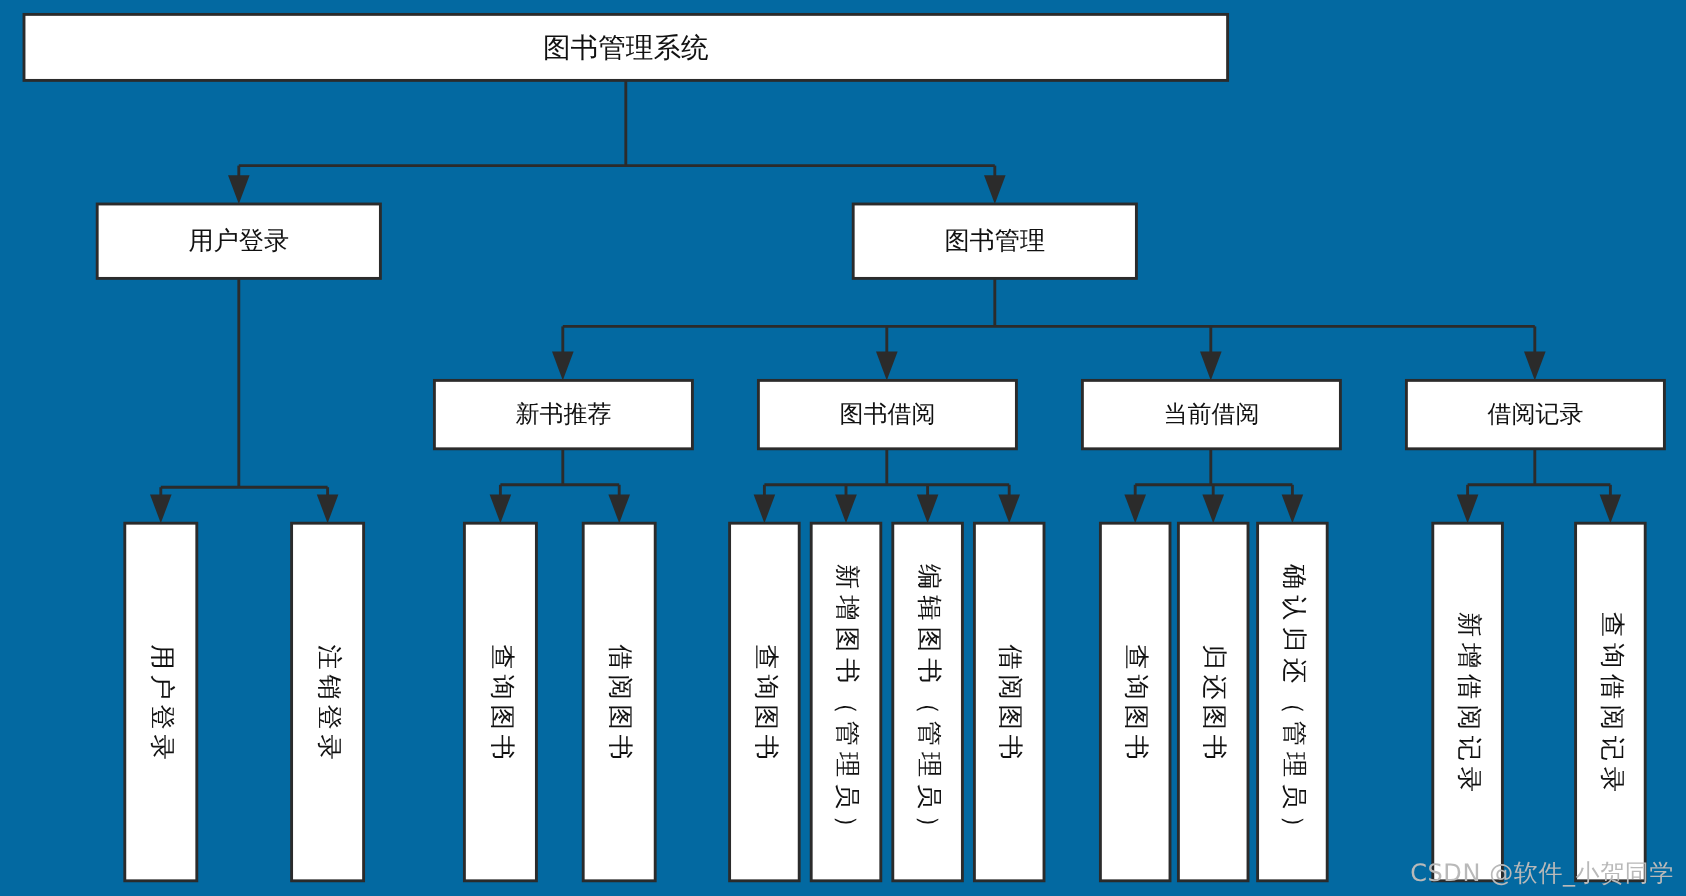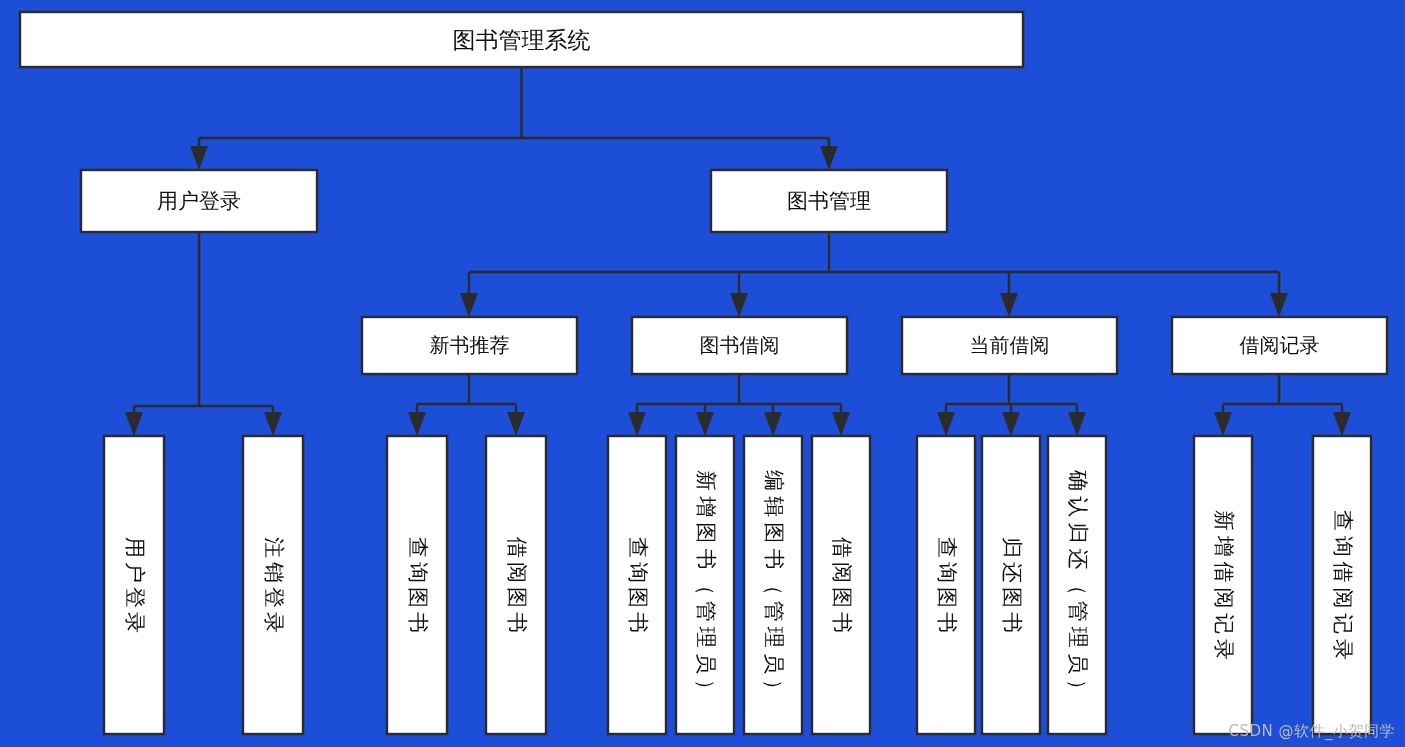--- a/index.html
+++ b/index.html
@@ -7,21 +7,21 @@
     padding: 0;
     background: #ffffff;
   }
   body {
     font-family: "DejaVu Sans", "Liberation Sans", sans-serif;
   }
   #stage {
     position: relative;
     width: 1405px;
     height: 747px;
-    background: #1d4ed8;
+    background: #0369a1;
     overflow: hidden;
   }
   #diagram {
     position: absolute;
     left: 0;
     top: 0;
     width: 1405px;
     height: 747px;
   }
   .node-rect {
@@ -53,21 +53,21 @@
   }
   .arrow-head {
     fill: #2b2b2b;
     stroke: none;
   }
   .watermark {
     position: absolute;
     right: 10px;
     bottom: 6px;
     font-family: "DejaVu Sans", "Liberation Sans", sans-serif;
-    font-size: 15px;
+    font-size: 20px;
     color: #b9b9b9;
     white-space: nowrap;
     letter-spacing: 0.5px;
   }
 </style>
 </head>
 <body>
 
 <div id="stage">
 

